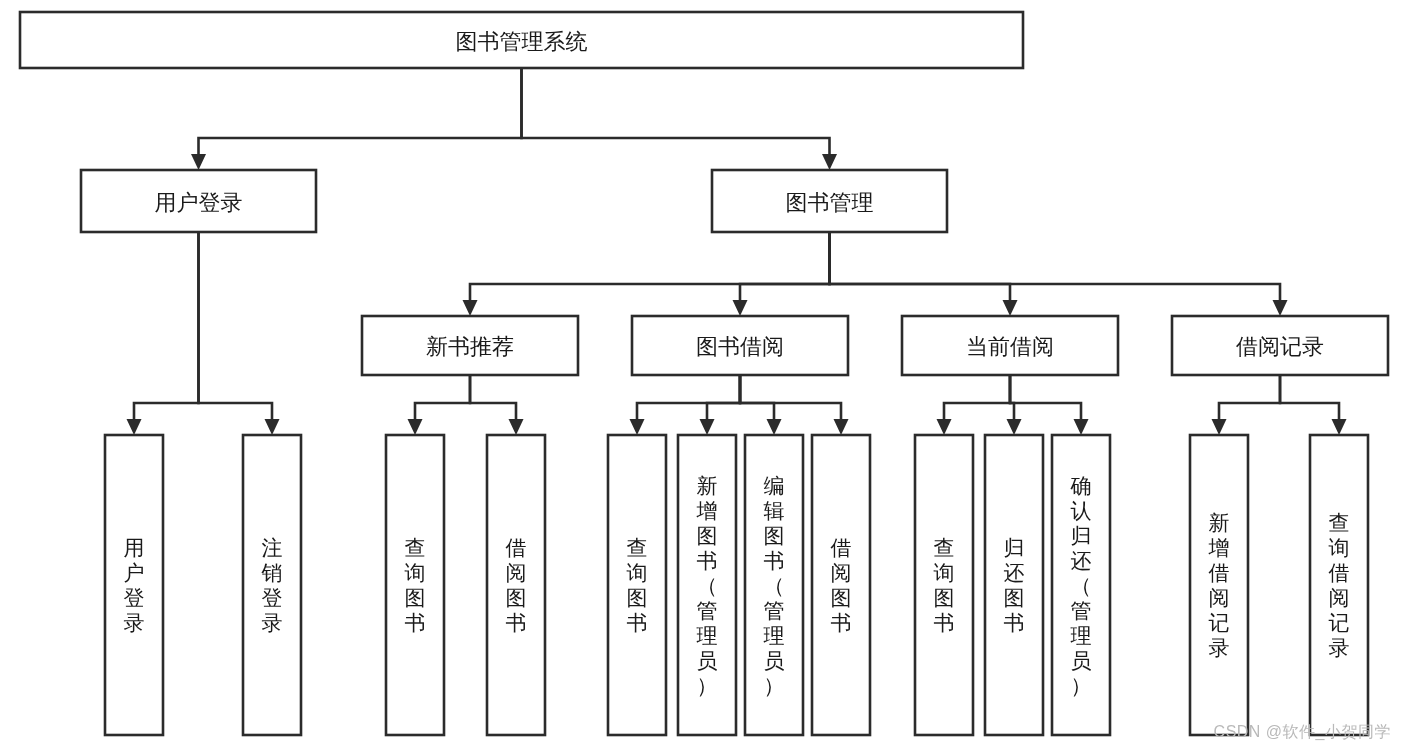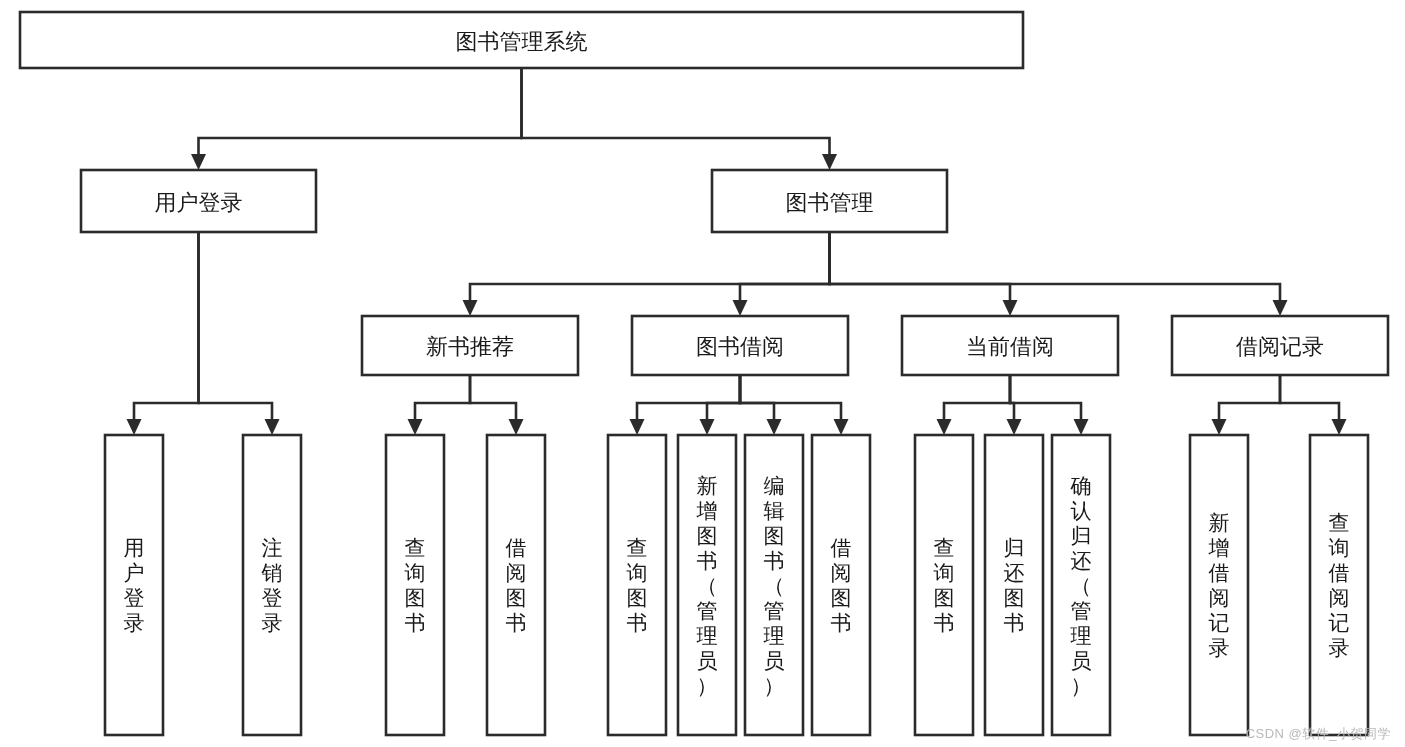--- a/index.html
+++ b/index.html
@@ -50,21 +50,21 @@
   }
   .arrow-head {
     fill: #2b2b2b;
     stroke: none;
   }
   .watermark-text {
     position: absolute;
     right: 14px;
     bottom: 4px;
     font-family: "Liberation Sans", "DejaVu Sans", sans-serif;
-    font-size: 13px;
+    font-size: 16px;
     color: #b9b9b9;
     letter-spacing: 0.5px;
     white-space: nowrap;
     user-select: none;
   }
 </style>
 </head>
 <body>
 
 <div id="diagram-root">

